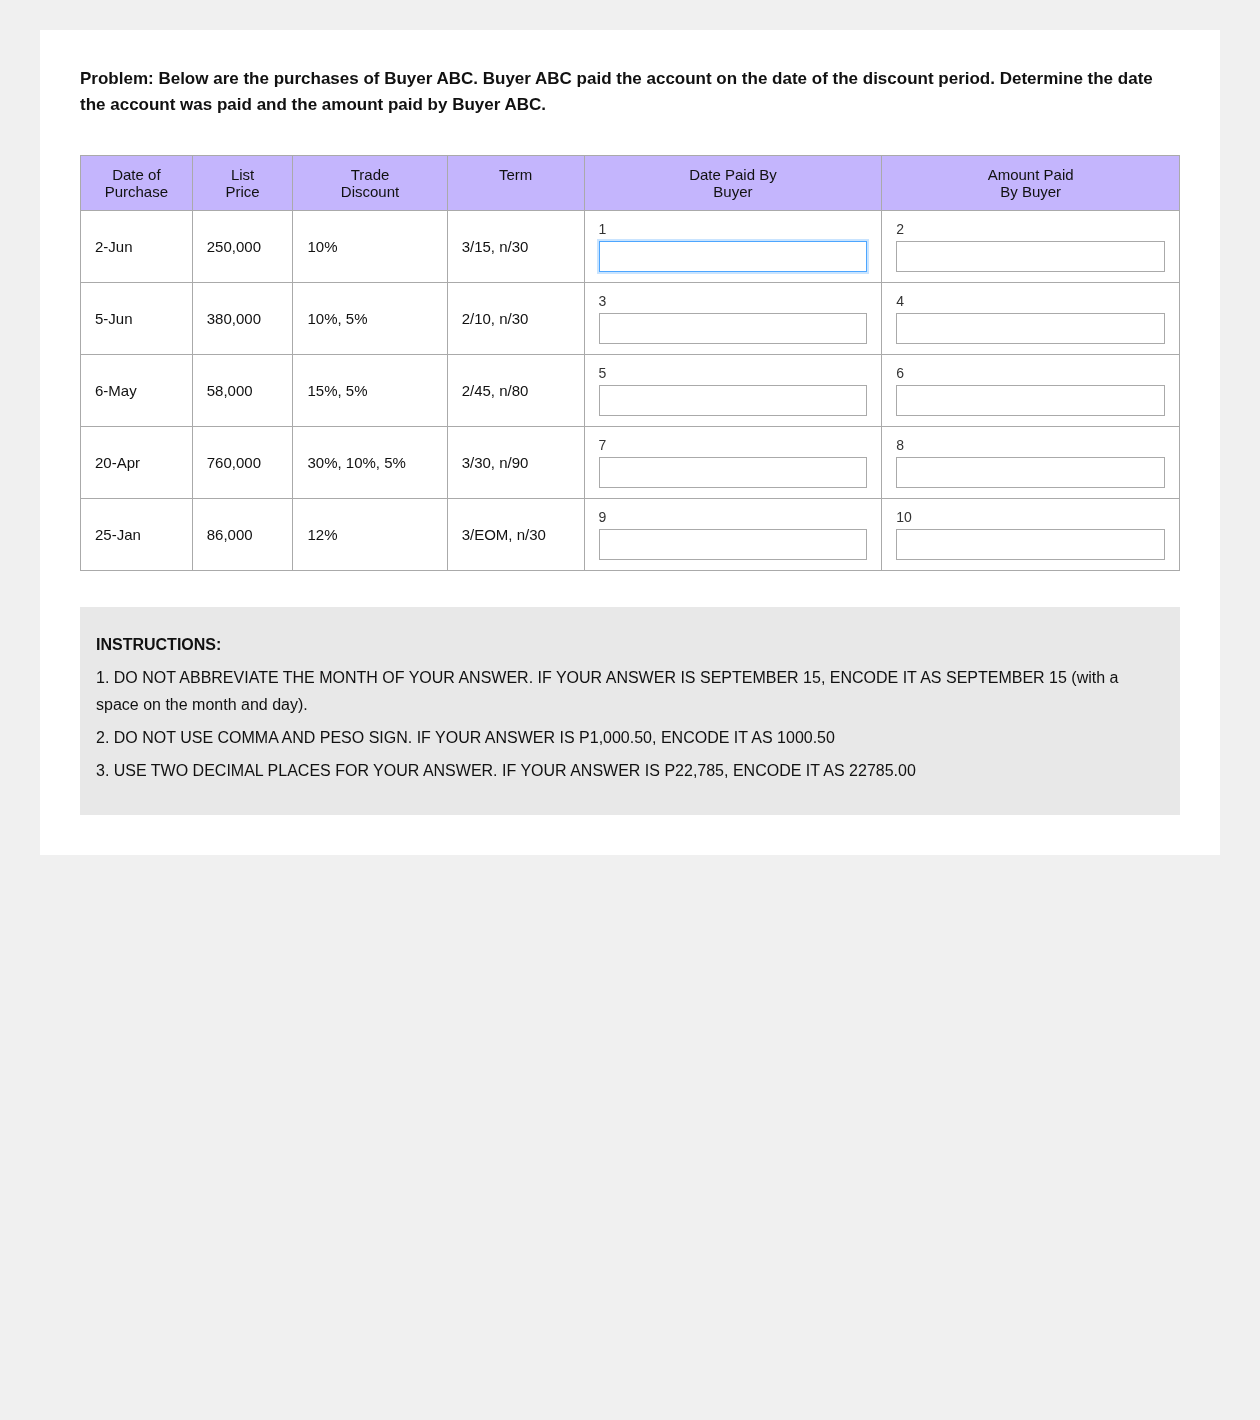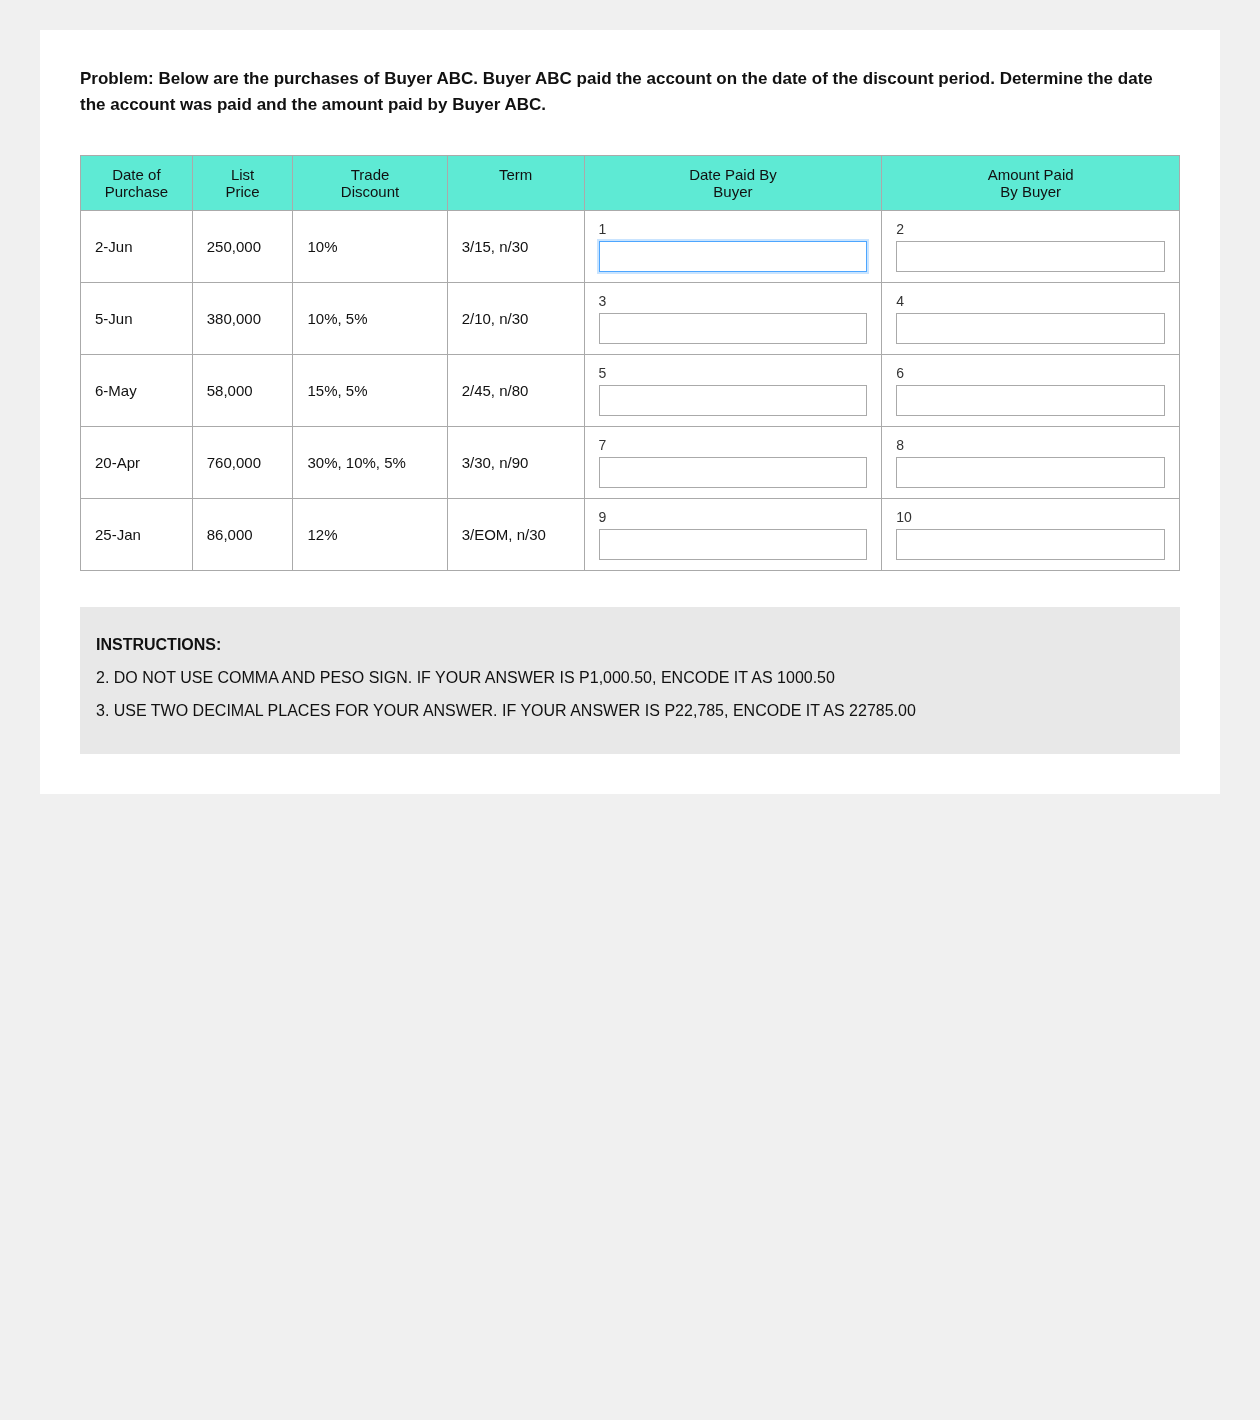--- a/index.html
+++ b/index.html
@@ -37,21 +37,21 @@
     th, td {
       border: 1px solid #aaa;
       padding: 10px 14px;
       vertical-align: top;
     }
 
     thead th {
       font-weight: normal;
       font-size: 15px;
       vertical-align: top;
-      background: #5eead4;
+      background: #c4b5fd;
     }
 
     tbody td {
       font-size: 15px;
       vertical-align: middle;
     }
 
     .answer-input {
       width: 100%;
       border: 1px solid #aaa;
@@ -148,17 +148,18 @@
           <td>12%</td>
           <td style="white-space: nowrap; margin-left: 21px;">3/EOM, n/30</td>
           <td class="answer-cell"><div class="answer-number">9</div><input type="text" class="answer-input" style=""></td>
           <td class="answer-cell"><div class="answer-number">10</div><input type="text" class="answer-input" style=""></td>
         </tr>
       </tbody>
   </table>
 
   <div class="instructions-box">
     <p class="title">INSTRUCTIONS:</p>
+    <p>1.  DO NOT ABBREVIATE THE MONTH OF YOUR ANSWER.  IF YOUR ANSWER IS SEPTEMBER 15, ENCODE IT AS SEPTEMBER 15 (with a space on the month and day).</p>
     <p>2.  DO NOT USE COMMA AND PESO SIGN.  IF YOUR ANSWER IS P1,000.50, ENCODE IT AS 1000.50</p>
     <p>3.  USE TWO DECIMAL PLACES FOR YOUR ANSWER.  IF YOUR ANSWER IS P22,785, ENCODE IT AS 22785.00</p>
   </div>
 
 </div>
 
 </body></html>

